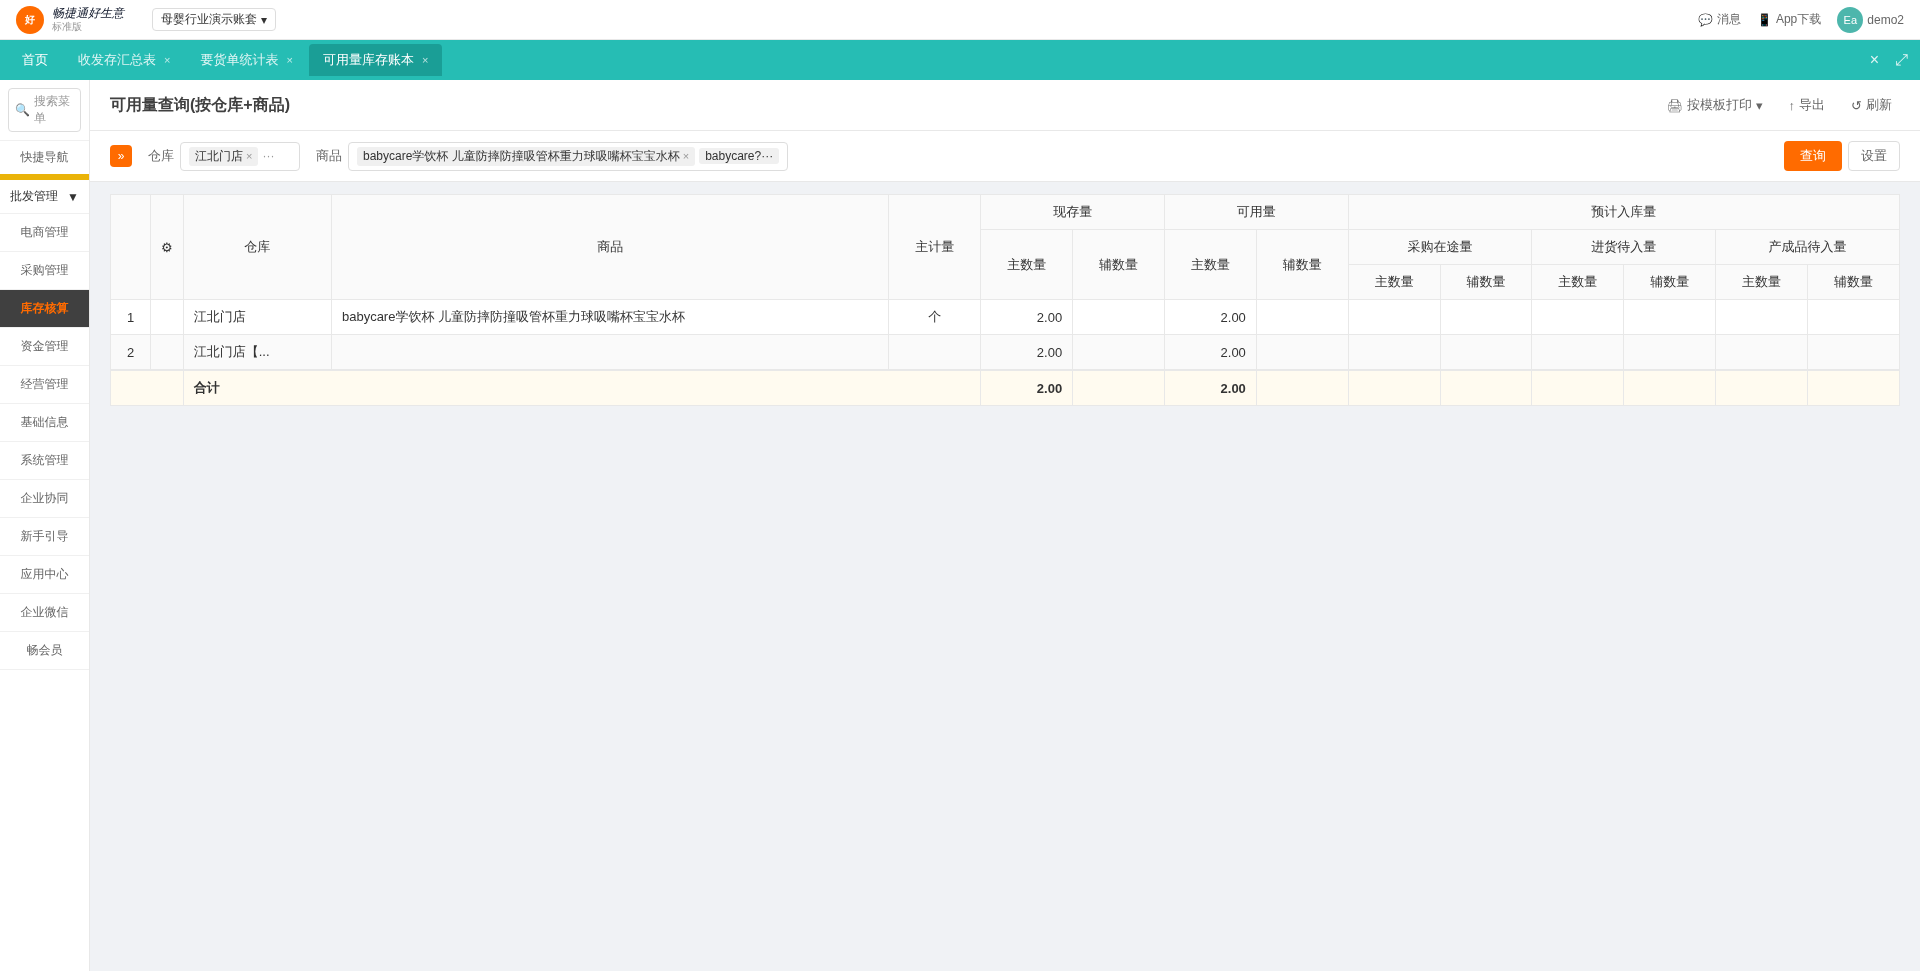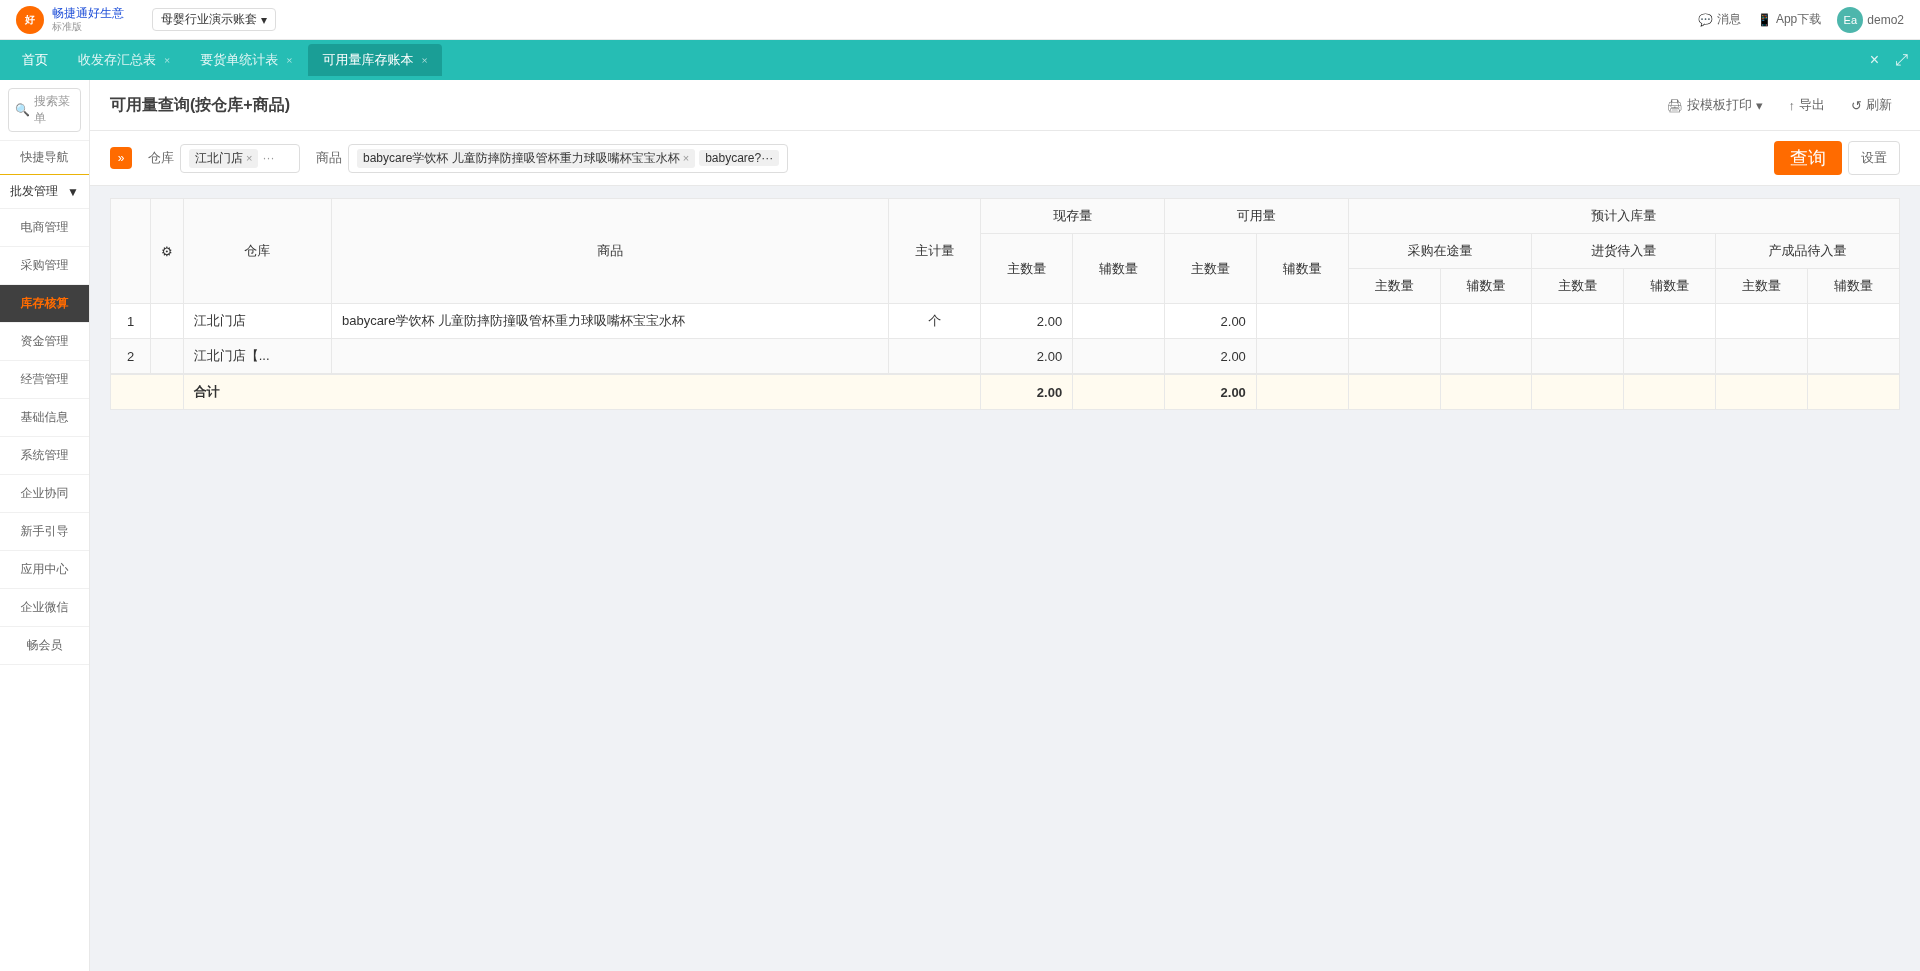--- a/index.html
+++ b/index.html
@@ -11,21 +11,21 @@
       background: #fff;
       display: flex;
       align-items: center;
       justify-content: space-between;
       padding: 0 16px;
       border-bottom: 1px solid #e8e8e8;
       flex-shrink: 0;
     }
     .top-bar-left { display: flex; align-items: center; gap: 8px; }
     .logo-icon { width: 28px; height: 28px; background: #ff6b00; border-radius: 50%; display: flex; align-items: center; justify-content: center; color: white; font-size: 10px; font-weight: bold; }
-    .logo-text { font-size: 12px; color: #1d4ed8; }
+    .logo-text { font-size: 12px; color: #0f172a; font-style: italic; }
     .logo-sub { font-size: 10px; color: #999; }
     .org-selector { display: flex; align-items: center; gap: 4px; border: 1px solid #ddd; border-radius: 4px; padding: 2px 8px; font-size: 12px; color: #333; cursor: pointer; margin-left: 20px; }
     .top-bar-right { display: flex; align-items: center; gap: 16px; font-size: 12px; color: #666; }
     .top-bar-right-item { display: flex; align-items: center; gap: 4px; cursor: pointer; }
     .avatar { width: 26px; height: 26px; border-radius: 50%; background: #4db6ac; display: flex; align-items: center; justify-content: center; color: white; font-size: 11px; }
 
     
     .nav-tabs {
       height: 40px;
       background: #26bdb4;
@@ -39,21 +39,20 @@
       height: 32px;
       padding: 0 14px;
       display: flex;
       align-items: center;
       gap: 6px;
       font-size: 13px;
       color: rgba(255,255,255,0.85);
       cursor: pointer;
       border-radius: 4px 4px 0 0;
       white-space: nowrap;
-      font-family: Liberation Serif, serif;
     }
     .nav-tab.active { background: #1a9e96; color: #fff; }
     .nav-tab .close-btn { font-size: 11px; color: rgba(255,255,255,0.7); margin-left: 2px; }
     .nav-tab-home { color: #fff; }
     .nav-tab-spacer { flex: 1; }
     .nav-tab-actions { display: flex; align-items: center; gap: 8px; }
     .nav-action-btn { color: rgba(255,255,255,0.85); cursor: pointer; font-size: 16px; padding: 4px; }
 
     
     .main-layout { display: flex; flex: 1; overflow: hidden; }
@@ -63,21 +62,21 @@
       width: 90px;
       background: #fff;
       border-right: 1px solid #e8e8e8;
       display: flex;
       flex-direction: column;
       overflow-y: auto;
       flex-shrink: 0;
     }
     .sidebar-search { padding: 8px; border-bottom: 1px solid #f0f0f0; }
     .sidebar-search-btn { width: 100%; background: none; border: 1px solid #ddd; border-radius: 4px; padding: 4px 6px; font-size: 12px; color: #999; cursor: pointer; text-align: left; display: flex; align-items: center; gap: 4px; }
-    .sidebar-quick-nav { padding: 8px; text-align: center; font-size: 12px; color: #666; cursor: pointer; border-bottom: 1px solid #eab308; }
+    .sidebar-quick-nav { padding: 8px; text-align: center; font-size: 12px; color: #666; cursor: pointer; border-bottom: 6px solid #eab308; }
     .sidebar-group { }
     .sidebar-group-header { padding: 8px 10px; font-size: 12px; color: #333; display: flex; align-items: center; justify-content: space-between; cursor: pointer; border-bottom: 1px solid #f0f0f0; }
     .sidebar-item { padding: 10px 6px; text-align: center; font-size: 12px; color: #666; cursor: pointer; border-bottom: 1px solid #f0f0f0; }
     .sidebar-item.active { background: #404040; color: #ff6b00; font-weight: bold; }
 
     
     .content-area { flex: 1; overflow: hidden; display: flex; flex-direction: column; background: #f0f2f5; }
 
     
     .page-header {
@@ -105,21 +104,21 @@
       flex-wrap: wrap;
     }
     .filter-expand-btn { background: #ff6b00; color: white; border: none; border-radius: 4px; width: 22px; height: 22px; cursor: pointer; display: flex; align-items: center; justify-content: center; font-size: 12px; flex-shrink: 0; }
     .filter-group { display: flex; align-items: center; gap: 6px; }
     .filter-label { font-size: 13px; color: #666; white-space: nowrap; }
     .filter-input-box { border: 1px solid #ddd; border-radius: 4px; padding: 4px 8px; min-width: 120px; font-size: 12px; display: flex; align-items: center; gap: 4px; background: #fff; }
     .filter-tag { background: #f0f0f0; border-radius: 3px; padding: 1px 6px; font-size: 12px; color: #333; display: flex; align-items: center; gap: 3px; }
     .filter-tag-close { color: #999; cursor: pointer; font-size: 11px; }
     .filter-dots { color: #999; cursor: pointer; }
     .filter-actions { display: flex; gap: 6px; margin-left: auto; }
-    .btn-primary { background: #ff6b00; color: white; border: none; border-radius: 4px; padding: 5px 16px; cursor: pointer; font-size: 18px; }
+    .btn-primary { background: #ff6b00; color: white; border: none; border-radius: 4px; padding: 5px 16px; cursor: pointer; font-size: 13px; }
     .btn-secondary { background: #fff; color: #666; border: 1px solid #ddd; border-radius: 4px; padding: 5px 12px; cursor: pointer; font-size: 13px; }
 
     
     .table-container { flex: 1; overflow: auto; padding: 12px 20px; display: flex; flex-direction: column; }
     .data-table { width: 100%; border-collapse: collapse; background: #fff; border: 1px solid #e8e8e8; font-size: 13px; }
     .data-table th { background: #fafafa; border: 1px solid #e8e8e8; padding: 8px 10px; text-align: center; color: #333; font-weight: 500; white-space: nowrap; }
     .data-table td { border: 1px solid #e8e8e8; padding: 8px 10px; color: #333; white-space: nowrap; }
     .data-table td.number { text-align: right; }
     .data-table td.center { text-align: center; }
     .th-group { text-align: center; }

